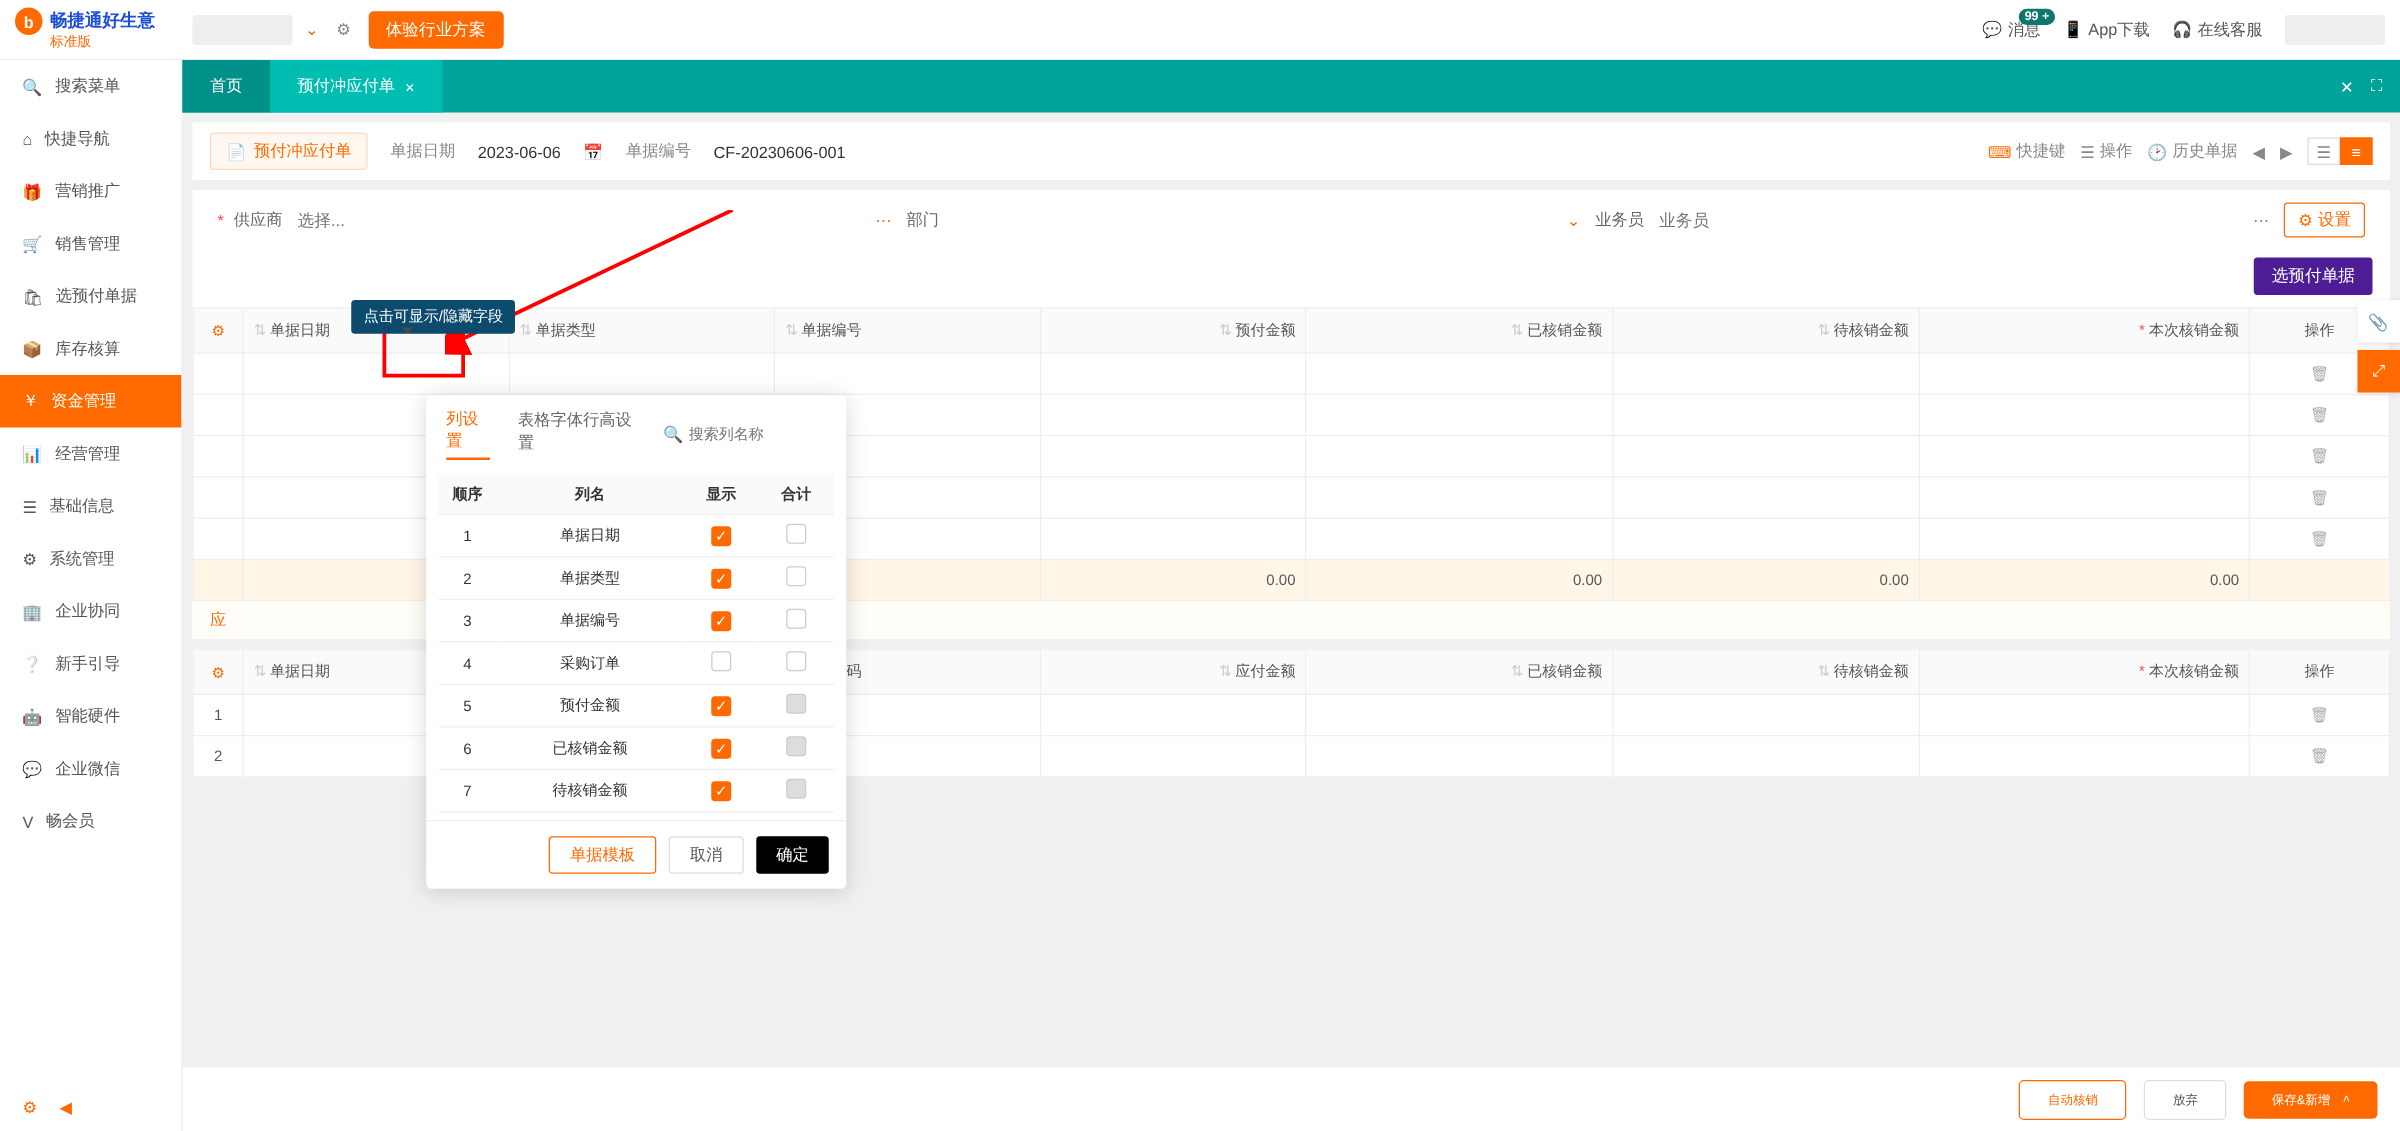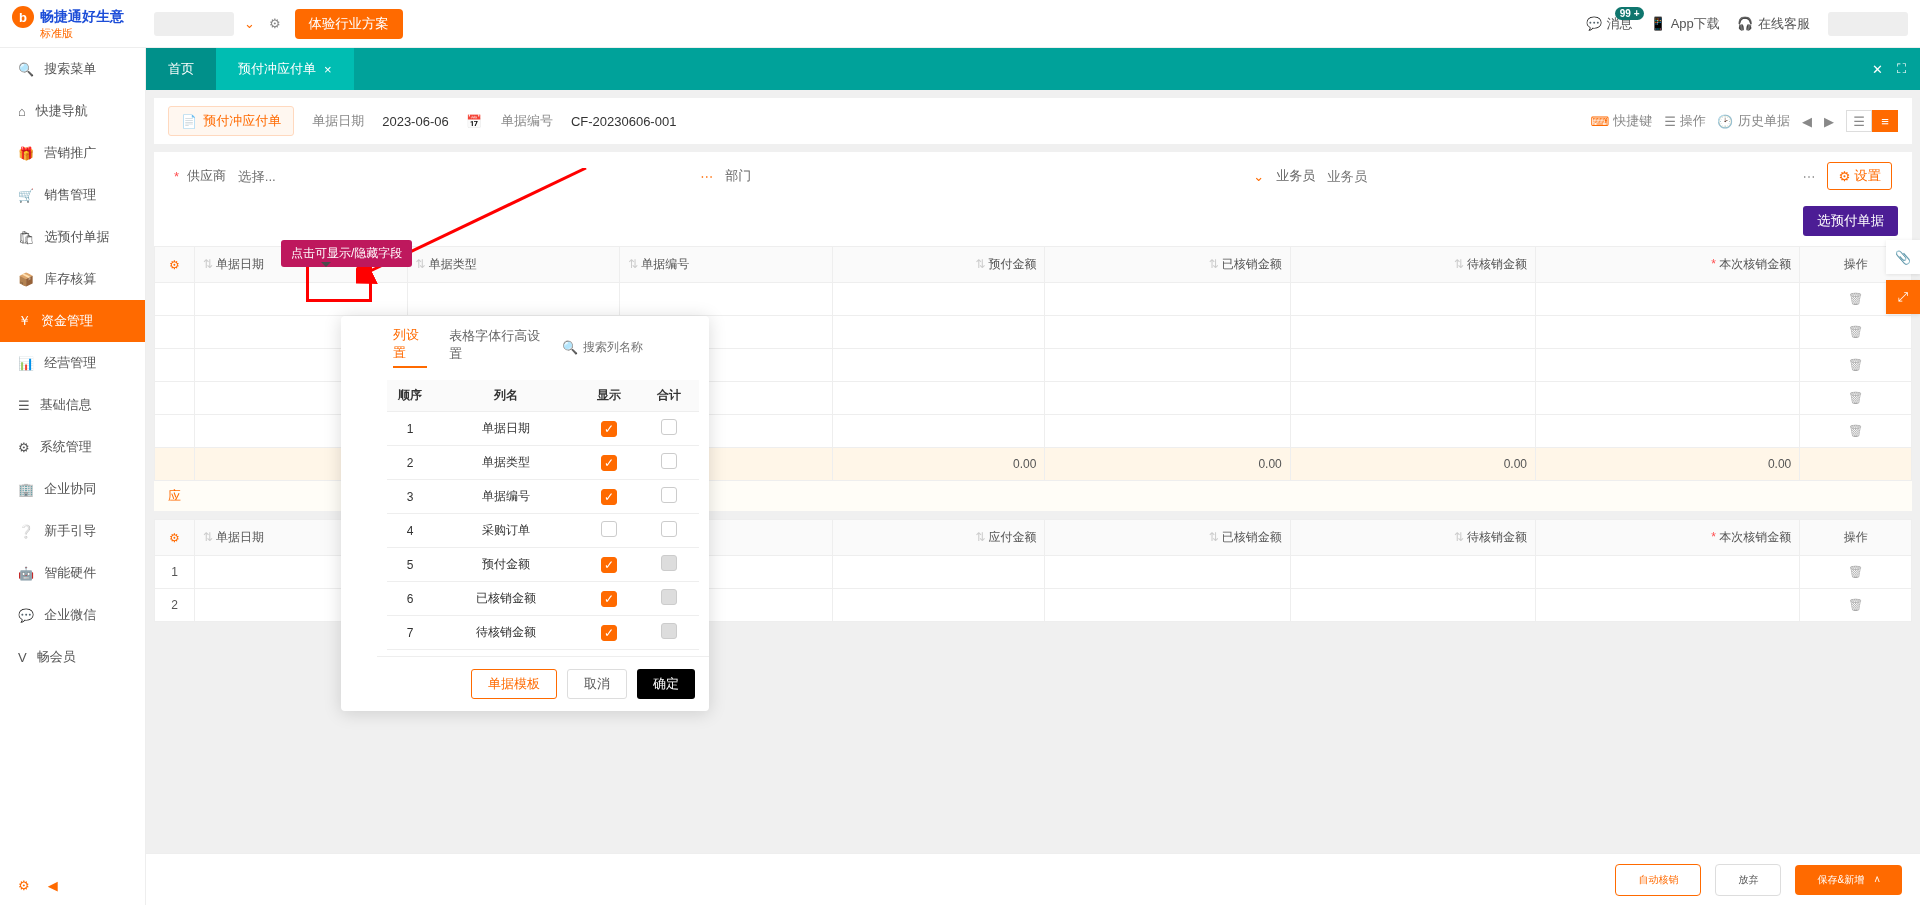--- a/index.html
+++ b/index.html
@@ -67,41 +67,41 @@
 .tbl th .sort { color: #ccc; margin-right: 3px; }
 .tbl .num { text-align: right; }
 .tbl .ctr { text-align: center; }
 .tbl .gear-th { width: 40px; text-align: center; color: #ff6a00; cursor: pointer; }
 .req-col::before { content: '* '; color: #ff4d4f; }
 .totrow td { background: #fff6e8; }
 .apply-row { background: #fffdf7; color: #ff6a00; padding: 6px 14px; }
 .trash { color: #aaa; cursor: pointer; }
 
 
-.popup { position: absolute; top: 268px; left: 195px; width: 368px; background: #fff; box-shadow: 0 2px 18px rgba(0,0,0,.15); border-radius: 4px; z-index: 50; padding-left: 36px; }
+.popup { position: absolute; top: 268px; left: 195px; width: 336px; background: #fff; box-shadow: 0 2px 18px rgba(0,0,0,.15); border-radius: 4px; z-index: 50; }
 .pop-tabs { display: flex; align-items: center; padding: 10px 16px 6px; gap: 22px; font-size: 13px; }
 .pop-tabs .pt { cursor: pointer; color: #666; padding-bottom: 4px; }
 .pop-tabs .pt.active { color: #ff6a00; border-bottom: 2px solid #ff6a00; }
 .pop-tabs .srch { margin-left: auto; display: flex; align-items: center; gap: 4px; color: #aaa; }
 .pop-tabs .srch input { border: none; outline: none; font-size: 12px; width: 110px; }
 .pop-tbl { width: calc(100% - 20px); margin: 6px 10px; border-collapse: collapse; }
 .pop-tbl th, .pop-tbl td { border-bottom: 1px solid #eee; padding: 7px 8px; font-size: 12px; text-align: center; }
 .pop-tbl th { background: #fafafa; }
 .pop-tbl td:first-child, .pop-tbl th:first-child { text-align: center; width: 46px; }
 .chk { width: 16px; height: 16px; border: 1px solid #ccc; border-radius: 3px; display: inline-flex; align-items: center; justify-content: center; background: #fff; }
 .chk.on { background: #ff6a00; border-color: #ff6a00; color: #fff; }
 .chk.gray { background: #ddd; border-color: #ccc; }
 .pop-foot { display: flex; justify-content: flex-end; gap: 10px; padding: 12px 14px; border-top: 1px solid #eee; }
 .btn { padding: 5px 16px; border-radius: 3px; cursor: pointer; font-size: 13px; }
 .btn.plain { border: 1px solid #ddd; background: #fff; color: #555; }
 .btn.outline { border: 1px solid #ff6a00; background: #fff; color: #ff6a00; }
 .btn.primary { border: none; background: #000000; color: #fff; }
 
 
-.tooltip { position: absolute; top: 192px; left: 135px; background: #be185d; color: #fff; padding: 5px 10px; font-size: 12px; border-radius: 3px; z-index: 60; text-align: right; }
+.tooltip { position: absolute; top: 192px; left: 135px; background: #0c4a6e; color: #fff; padding: 5px 10px; font-size: 12px; border-radius: 3px; z-index: 60; text-align: right; }
 .tooltip::after { content: ''; position: absolute; bottom: -5px; left: 40px; border: 5px solid transparent; border-top-color: #4a4a4a; }
 .redbox { position: absolute; top: 210px; left: 160px; width: 66px; height: 44px; border: 3px solid #ff0000; z-index: 55; pointer-events: none; }
 .arrow-svg { position: absolute; top: 120px; left: 210px; z-index: 56; pointer-events: none; }
 
 
 .rdock { position: fixed; right: 0; top: 240px; display: flex; flex-direction: column; gap: 6px; }
 .rdock div { width: 34px; height: 34px; background: #fff; display: flex; align-items: center; justify-content: center; box-shadow: 0 1px 4px rgba(0,0,0,.1); cursor: pointer; }
 .rdock div.on { background: #ff6a00; color: #fff; }
 
 

